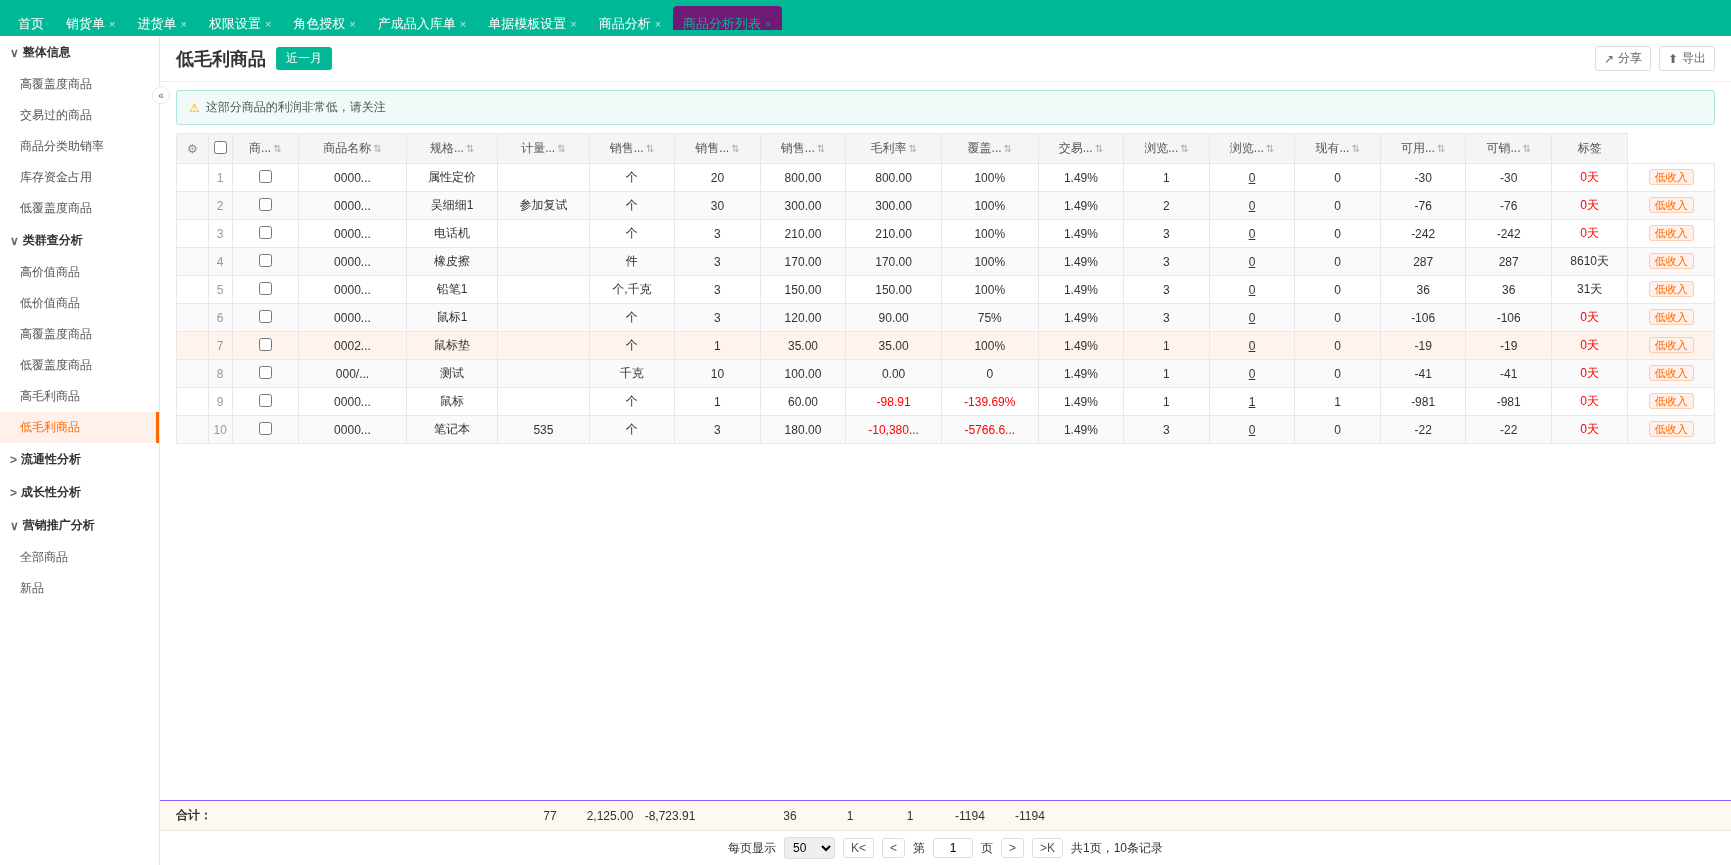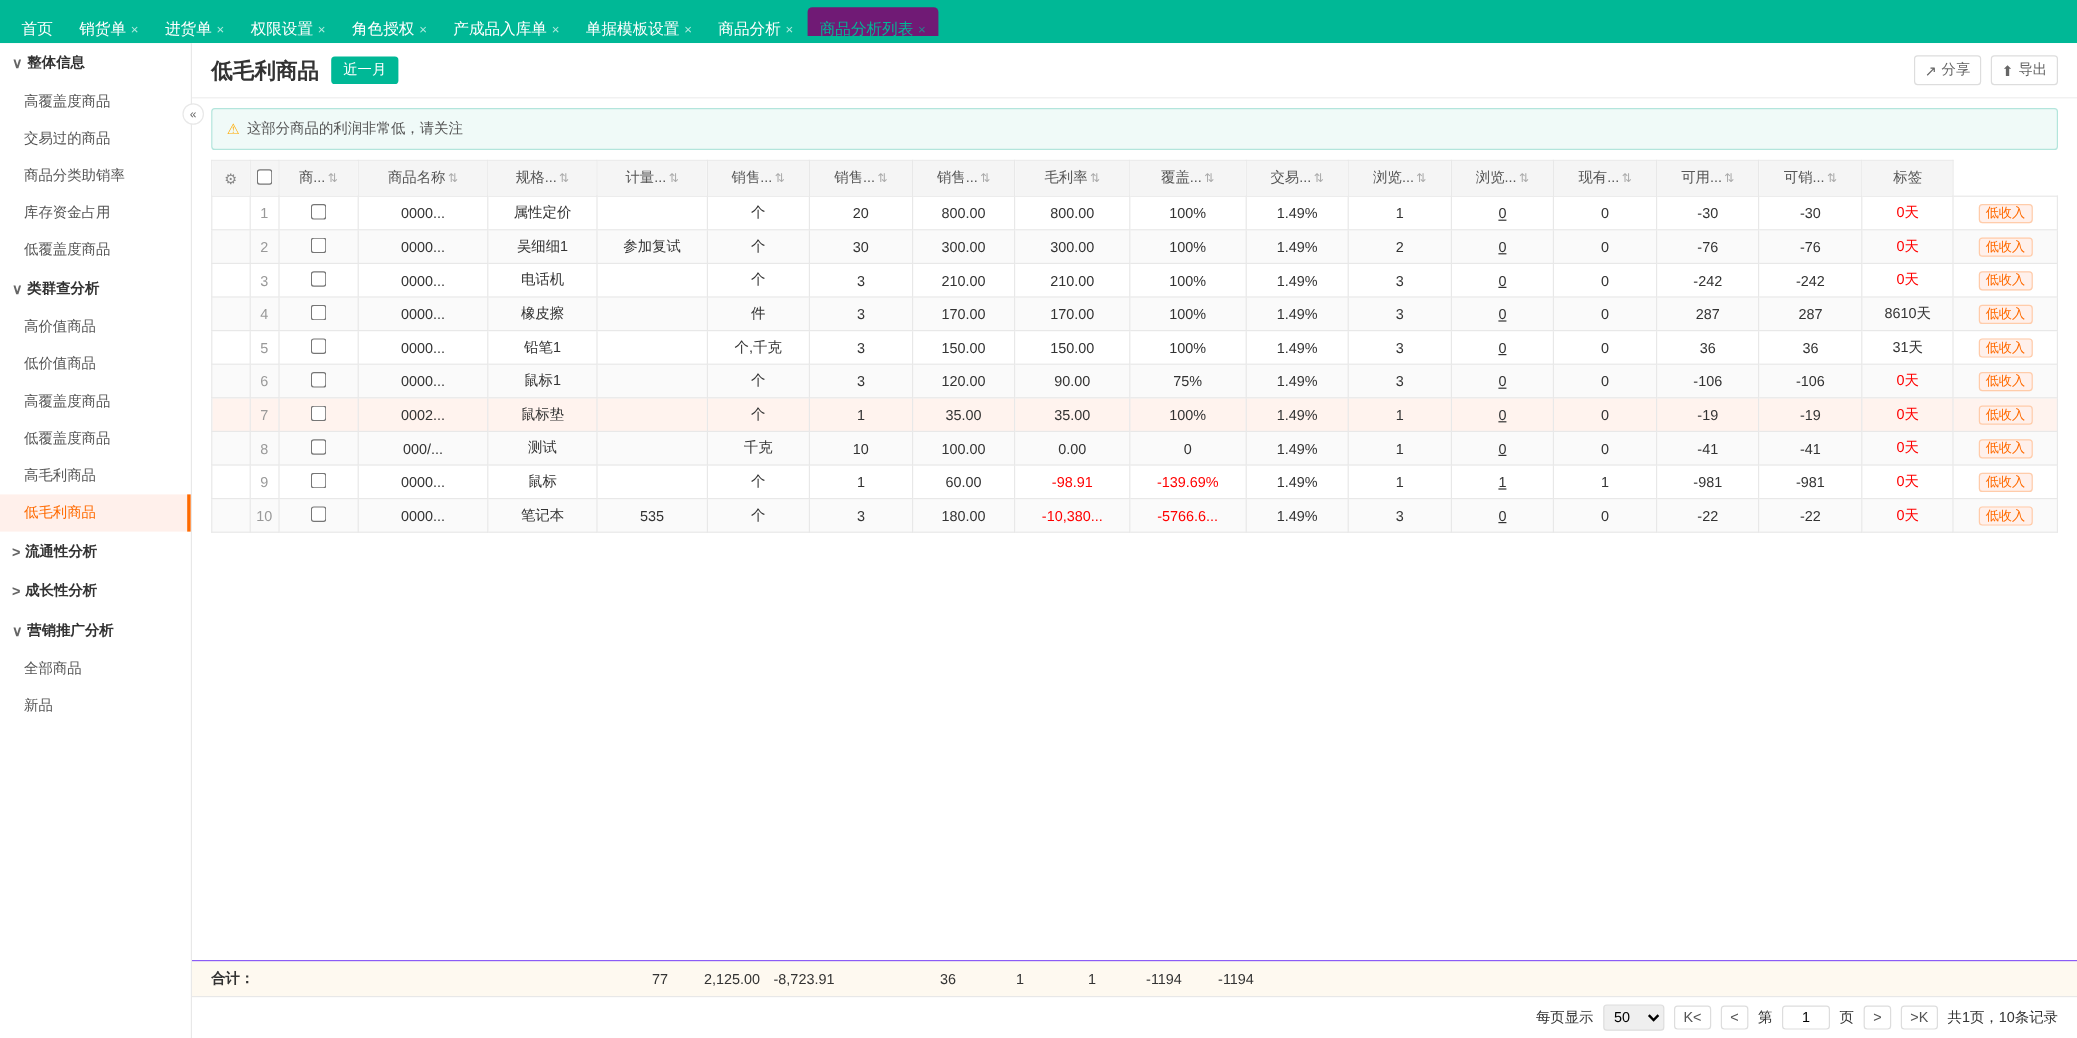--- a/index.html
+++ b/index.html
@@ -217,21 +217,21 @@
     .footer-cell {
       padding: 0 4px;
       min-width: 60px;
       text-align: center;
     }
 
     
     .pagination-bar {
       display: flex;
       align-items: center;
-      justify-content: flex-end;
+      justify-content: center;
       padding: 6px 16px;
       border-top: 1px solid #e8e8e8;
       background: #fff;
       gap: 8px;
       font-size: 12px;
     }
     .pagination-bar select {
       border: 1px solid #ddd;
       padding: 2px 4px;
       font-size: 12px;

